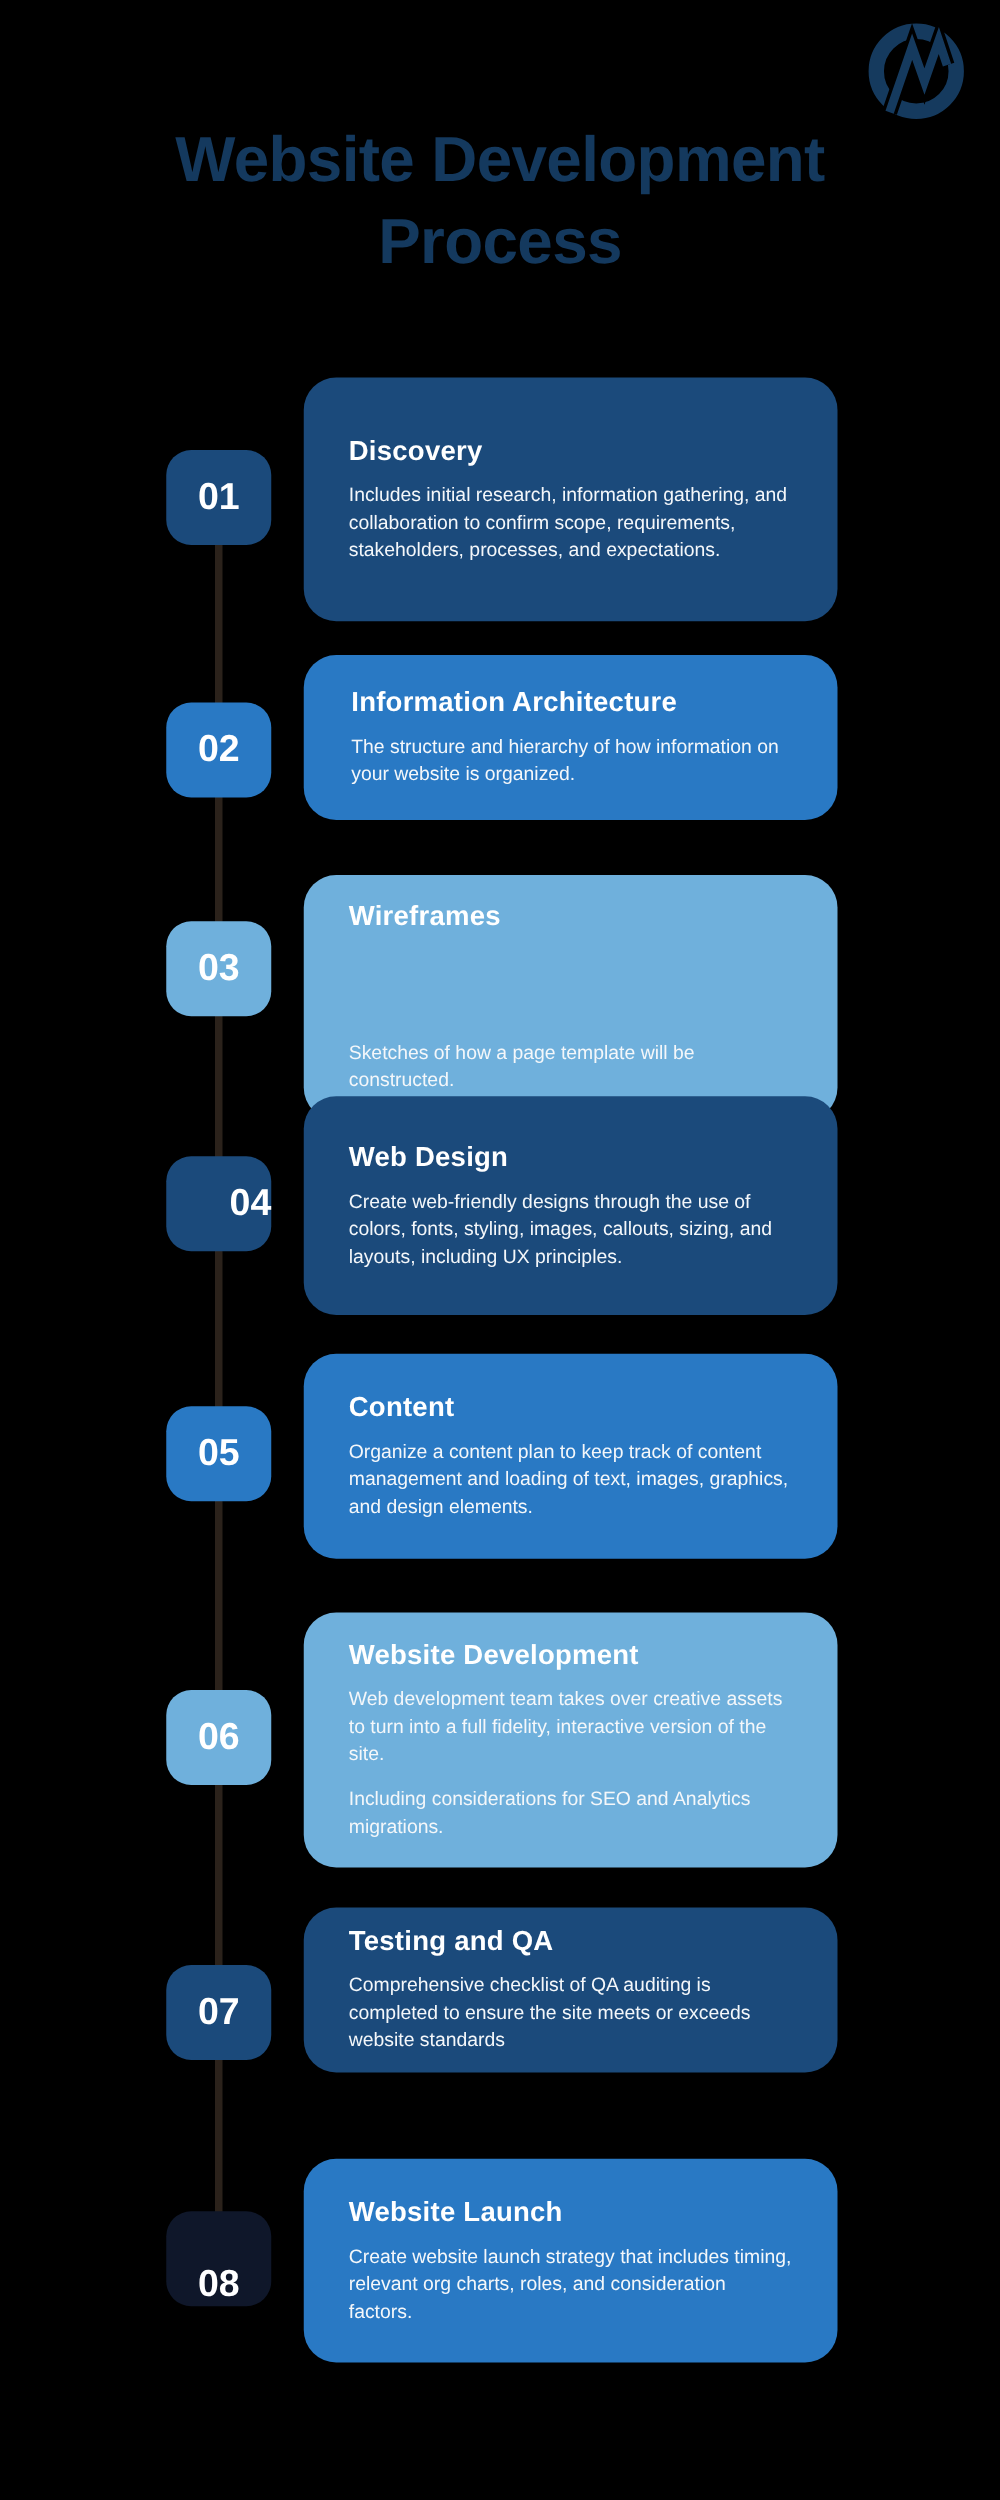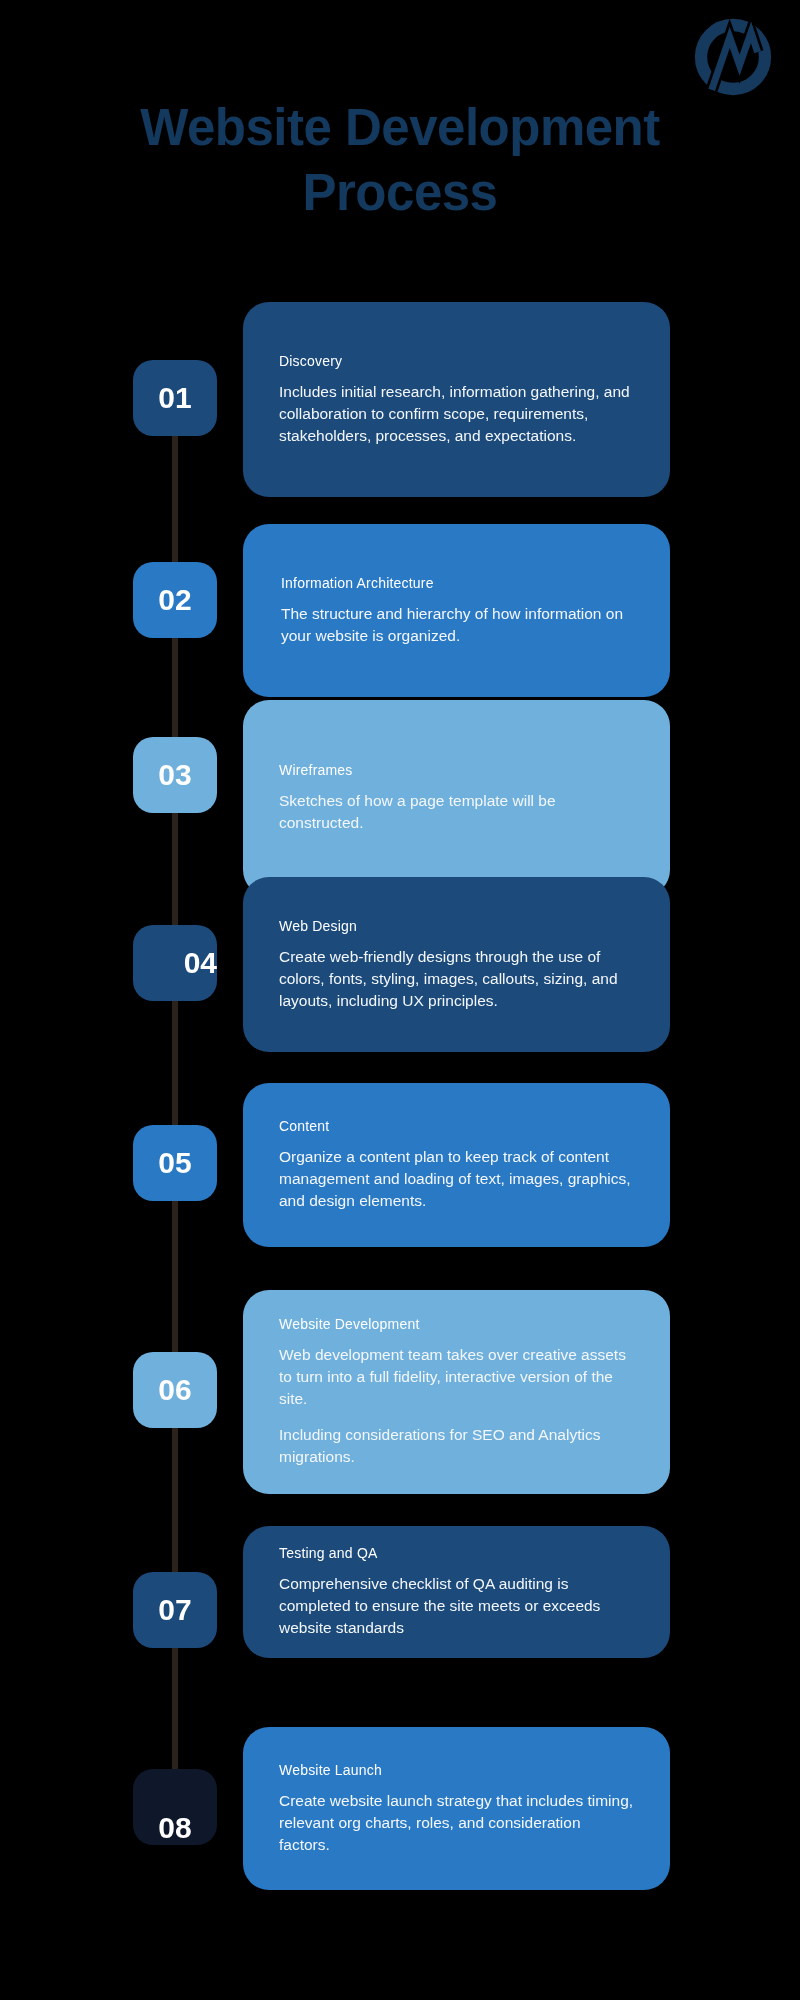--- a/index.html
+++ b/index.html
@@ -68,22 +68,22 @@
     box-sizing: border-box;
     padding: 20px 36px;
     display: flex;
     flex-direction: column;
     justify-content: center;
     z-index: 1;
   }
   .card h2 {
     margin: 0 0 12px 0;
     color: #ffffff;
-    font-size: 14px;
-    font-weight: 400;
+    font-size: 22px;
+    font-weight: 700;
     letter-spacing: 0.2px;
   }
   .card p {
     margin: 0;
     color: #f4f7fa;
     font-size: 15.5px;
     line-height: 1.42;
     font-weight: 400;
   }
   .card p + p { margin-top: 14px; }
@@ -113,31 +113,31 @@
     <div class="card" style="top: 302px; height: 195px; background: rgb(27, 74, 123);">
       <h2>Discovery</h2>
     <p>Includes initial research, information gathering, and collaboration to confirm scope, requirements, stakeholders, processes, and expectations.</p>
         </div>
   </div>
 
   <div>
     <div class="badge" style="top: 561.5px; background: rgb(41, 121, 196);">
       <span class="badge-num">02</span>
     </div>
-    <div class="card" style="top: 524px; height: 173px; background: rgb(41, 121, 196); padding-left: 38px;">
+    <div class="card" style="top: 524px; height: 132px; background: rgb(41, 121, 196); padding-left: 38px;">
       <h2>Information Architecture</h2>
     <p>The structure and hierarchy of how information on your website is organized.</p>
         </div>
   </div>
 
   <div>
     <div class="badge" style="top: 736.5px; background: rgb(111, 176, 220);">
       <span class="badge-num">03</span>
     </div>
-    <div class="card" style="top: 700px; height: 196px; background: rgb(111, 176, 220);">
+    <div class="card" style="top: 700px; height: 196px; background: rgb(111, 176, 220); justify-content: space-between;">
       <h2>Wireframes</h2>
     <p>Sketches of how a page template will be constructed.</p>
         </div>
   </div>
 
   <div>
     <div class="badge" style="top: 924.5px; background: rgb(27, 74, 123); justify-content: flex-end;">
       <span class="badge-num">04</span>
     </div>
     <div class="card" style="top: 877px; height: 175px; background: rgb(27, 74, 123);">

